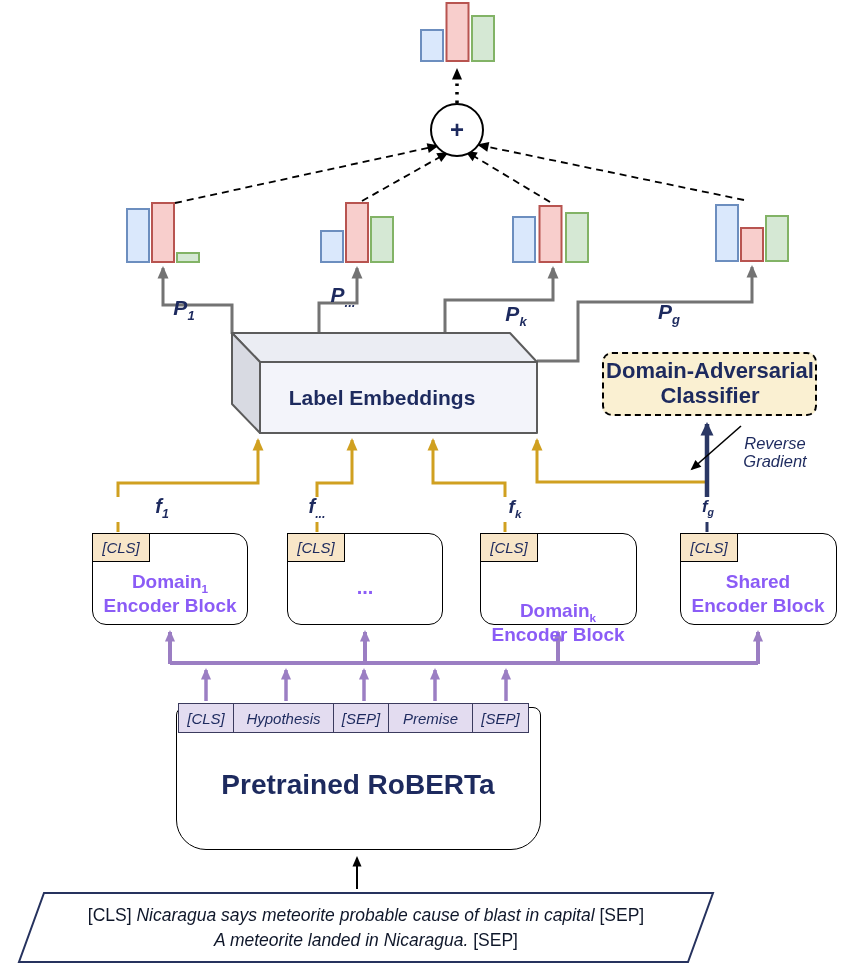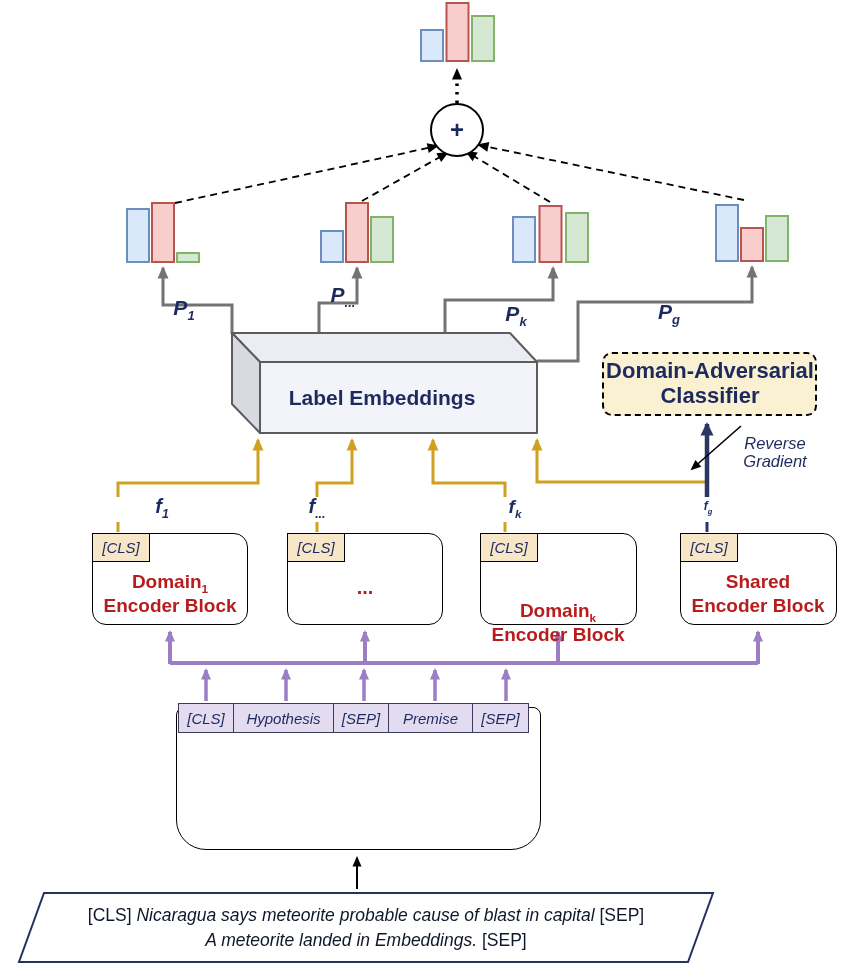--- a/index.html
+++ b/index.html
@@ -10,21 +10,21 @@
        color:#1D2A5E;line-height:1.12;text-align:center;}
   .bold{font-weight:bold;}
   .ital{font-style:italic;}
   .mathlbl{font-weight:bold;font-style:italic;font-size:21px;}
   .mathlbl sub{font-size:0.62em;}
   .enc-block{position:absolute;background:#ffffff;border:1.6px solid #000;border-radius:14px;box-sizing:border-box;}
   .cls-tag{position:absolute;background:#F8E6C8;border:1.5px solid #000;box-sizing:border-box;
            display:flex;align-items:center;justify-content:center;
            font-style:italic;font-size:15px;color:#1D2A5E;}
   .enc-label{position:absolute;transform:translate(-50%,-50%);text-align:center;
-             font-weight:bold;font-size:19px;color:#b91c1c;line-height:1.15;white-space:nowrap;}
+             font-weight:bold;font-size:19px;color:#8b5cf6;line-height:1.15;white-space:nowrap;}
   .enc-label sub{font-size:0.62em;}
   #classifier-box{position:absolute;left:602px;top:352px;width:215px;height:64px;box-sizing:border-box;
                   background:#FAF0D2;border:2px dashed #000;border-radius:10px;}
   #roberta-box{position:absolute;left:176px;top:707px;width:365px;height:143px;box-sizing:border-box;
                background:#fff;border:1.6px solid #000;border-radius:8px 8px 30px 30px;}
   #token-row{position:absolute;left:178px;top:703px;height:30px;display:flex;}
   .token-cell{box-sizing:border-box;border:1.5px solid #3B3B5E;background:#E3DCF0;
               display:flex;align-items:center;justify-content:center;
               font-style:italic;font-size:15px;color:#1D2A5E;}
   .token-cell + .token-cell{margin-left:-1.5px;}
@@ -159,21 +159,21 @@
     <div>Reverse</div>
     <div>Gradient</div>
   </div>
 
   <div class="lbl mathlbl" style="left:118px;top:508px;font-size:20px;margin-left:44px;">
     <span>f</span><sub>1</sub></div>
   <div class="lbl mathlbl" style="left:317px;top:508px;font-size:20px;">
     <span>f</span><sub>...</sub></div>
   <div class="lbl mathlbl" style="left:499px;top:508px;font-size:19px;margin-left:16px;">
     <span>f</span><sub>k</sub></div>
-  <div class="lbl mathlbl" style="left:708px;top:508px;font-size:12px;">
+  <div class="lbl mathlbl" style="left:708px;top:508px;font-size:17px;">
     <span>f</span><sub>g</sub></div>
 
   <div class="enc-block" style="left:92px;top:533px;width:156px;height:92px;"></div>
   <div class="enc-block" style="left:287px;top:533px;width:156px;height:92px;"></div>
   <div class="enc-block" style="left:480px;top:533px;width:157px;height:92px;"></div>
   <div class="enc-block" style="left:680px;top:533px;width:157px;height:92px;"></div>
 
   <div class="cls-tag" style="left:92px;top:533px;width:58px;height:29px;">[CLS]</div>
   <div class="cls-tag" style="left:287px;top:533px;width:58px;height:29px;">[CLS]</div>
   <div class="cls-tag" style="left:480px;top:533px;width:58px;height:29px;">[CLS]</div>
@@ -190,27 +190,28 @@
   <div class="enc-label" style="left:558px;top:623px;">
     <div><span>Domain</span><sub>k</sub></div>
     <div>Encoder Block</div>
   </div>
   <div class="enc-label" style="left:758px;top:594px;">
     <div><span>Shared</span><sub></sub></div>
     <div>Encoder Block</div>
   </div>
 
   <div id="roberta-box"></div>
+  <div class="lbl bold" style="left:358px;top:785px;font-size:28px;">Pretrained RoBERTa</div>
 
   <div id="token-row">
       <div class="token-cell" style="width: 56px;">[CLS]</div>
       <div class="token-cell" style="width: 102px;">Hypothesis</div>
       <div class="token-cell" style="width: 56px;">[SEP]</div>
       <div class="token-cell" style="width: 86px;">Premise</div>
       <div class="token-cell" style="width: 57px;">[SEP]</div>
     </div>
 
   <div id="input-text">
     <div><span>[CLS]</span>&nbsp;<span class="ital">Nicaragua says meteorite probable cause of blast in capital</span>&nbsp;<span>[SEP]</span></div>
-    <div><span class="ital">A meteorite landed in Embeddings.</span>&nbsp;<span>[SEP]</span></div>
+    <div><span class="ital">A meteorite landed in Nicaragua.</span>&nbsp;<span>[SEP]</span></div>
   </div>
 
 </div>
 
 </body></html>

